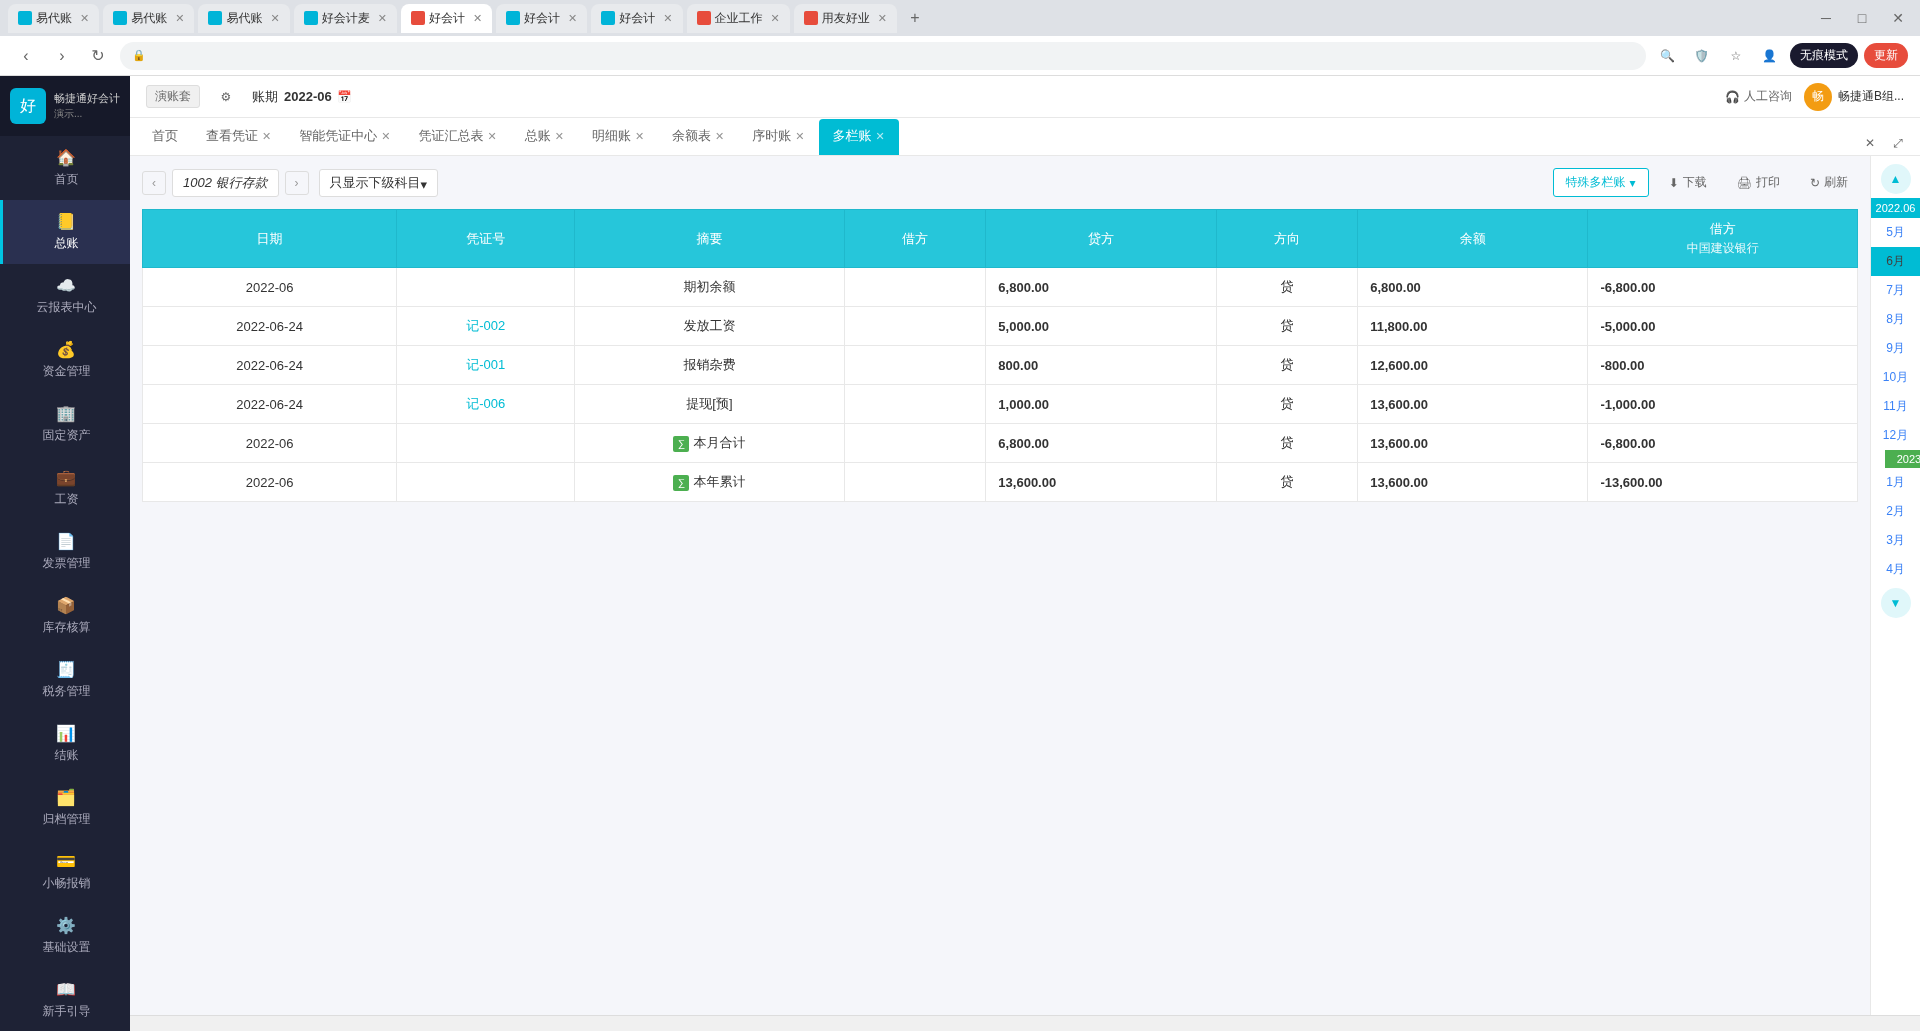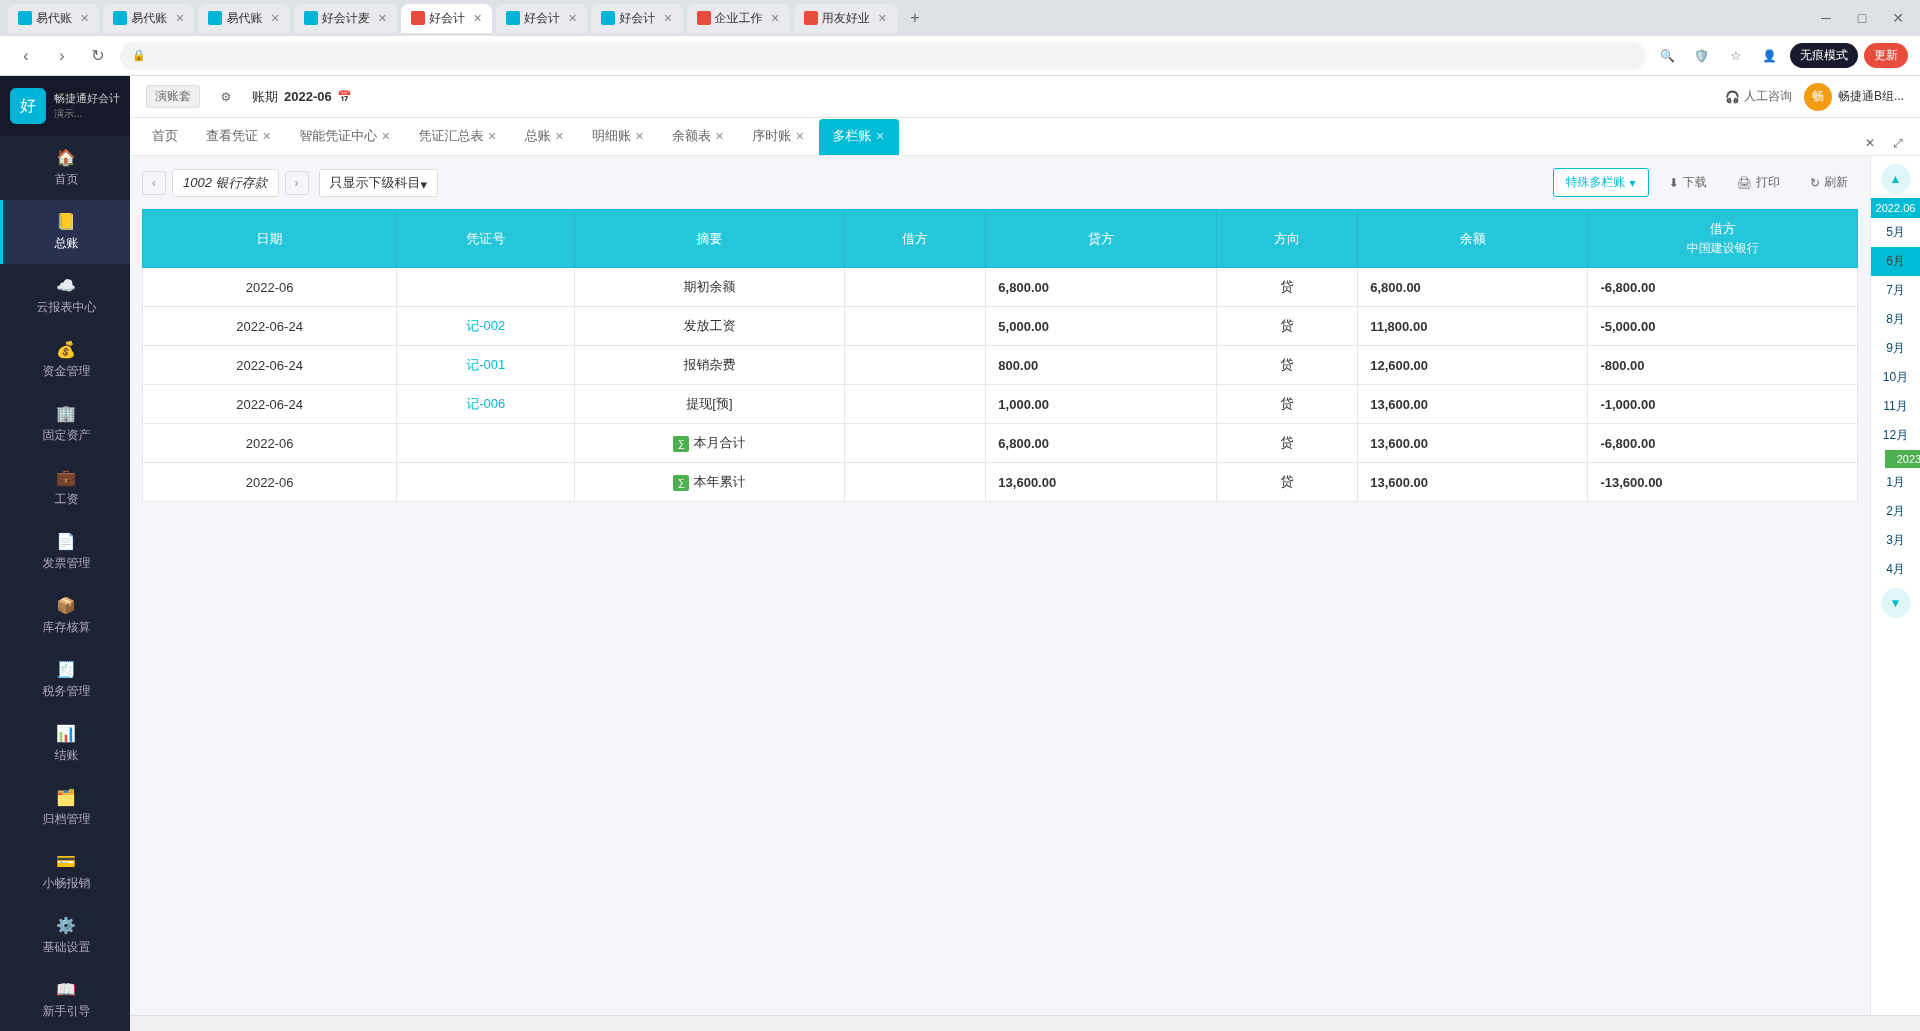--- a/index.html
+++ b/index.html
@@ -80,21 +80,21 @@
     .ledger-table thead th { background: #26c6da; color: #fff; padding: 10px 12px; text-align: center; font-weight: normal; border: 1px solid #1fb8cc; }
     .ledger-table tbody tr { border-bottom: 1px solid #e8e8e8; }
     .ledger-table tbody td { padding: 10px 12px; color: #333; text-align: center; border: 1px solid #e8e8e8; }
     .ledger-table tbody td.text-right { text-align: left; font-weight: bold; }
     .ledger-table tbody td.voucher-link { color: #00bcd4; cursor: pointer; }
     .summary-icon { display: inline-flex; align-items: center; justify-content: center; width: 16px; height: 16px; background: #4caf50; color: #fff; font-size: 10px; border-radius: 2px; margin-right: 4px; }
 
     
     .calendar-panel { width: 50px; background: #fff; border-left: 1px solid #e8e8e8; display: flex; flex-direction: column; align-items: center; overflow-y: auto; flex-shrink: 0; padding: 4px 0; }
     .cal-year-header { font-size: 11px; color: #fff; background: #00bcd4; width: 100%; text-align: center; padding: 4px 2px; }
-    .cal-month { width: 100%; text-align: center; padding: 6px 4px; font-size: 12px; color: #0c4a6e; cursor: pointer; }
+    .cal-month { width: 100%; text-align: center; padding: 6px 4px; font-size: 12px; color: #3b82f6; cursor: pointer; }
     .cal-month.active { background: #00bcd4; color: #404040; }
     .cal-month.year-marker { background: #4caf50; color: #fff; font-size: 11px; padding: 3px 4px; margin-left: 27px; }
     .cal-nav-btn { width: 30px; height: 30px; display: flex; align-items: center; justify-content: center; cursor: pointer; color: #00bcd4; background: #e0f7fa; border-radius: 50%; margin: 4px; }
 
     
     .bottom-bar { height: 16px; background: #f0f0f0; border-top: 1px solid #ddd; }
 
     
     ::-webkit-scrollbar { width: 6px; height: 6px; }
     ::-webkit-scrollbar-track { background: #f1f1f1; }

